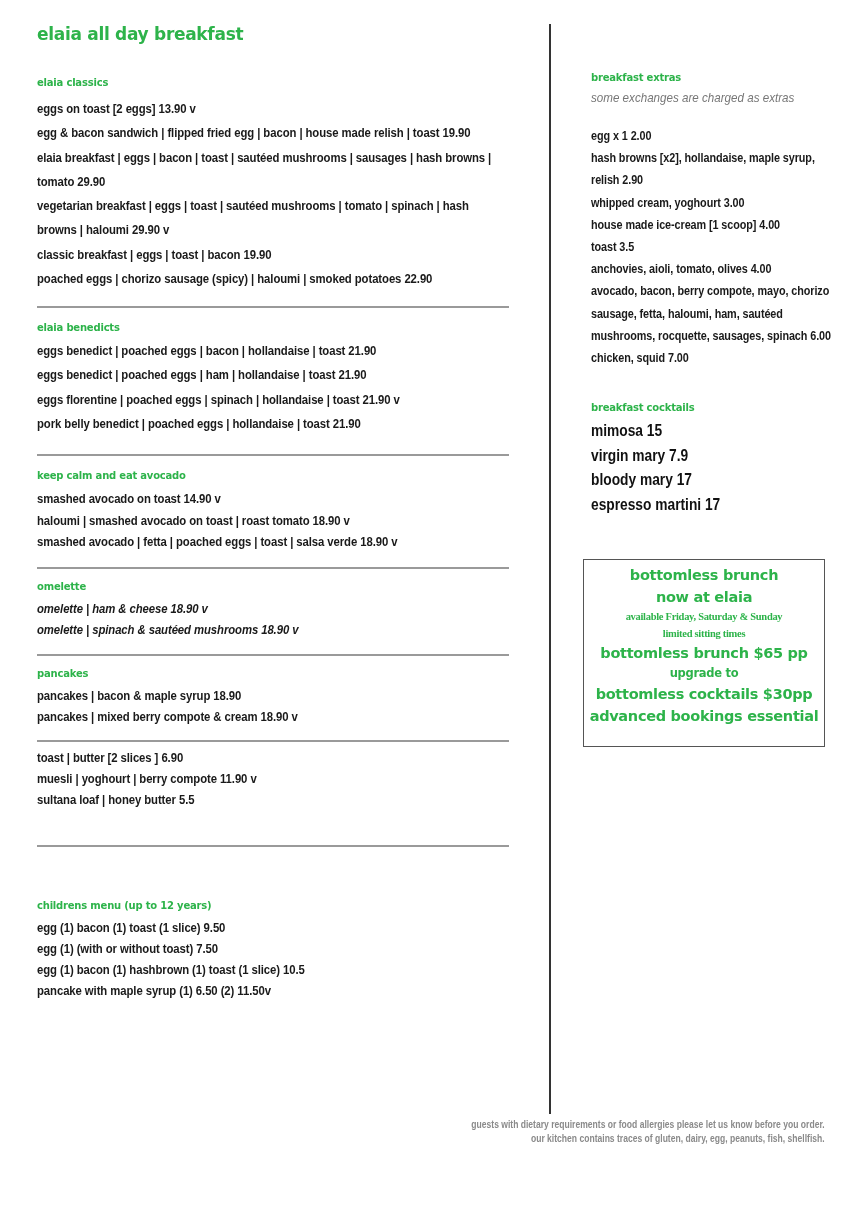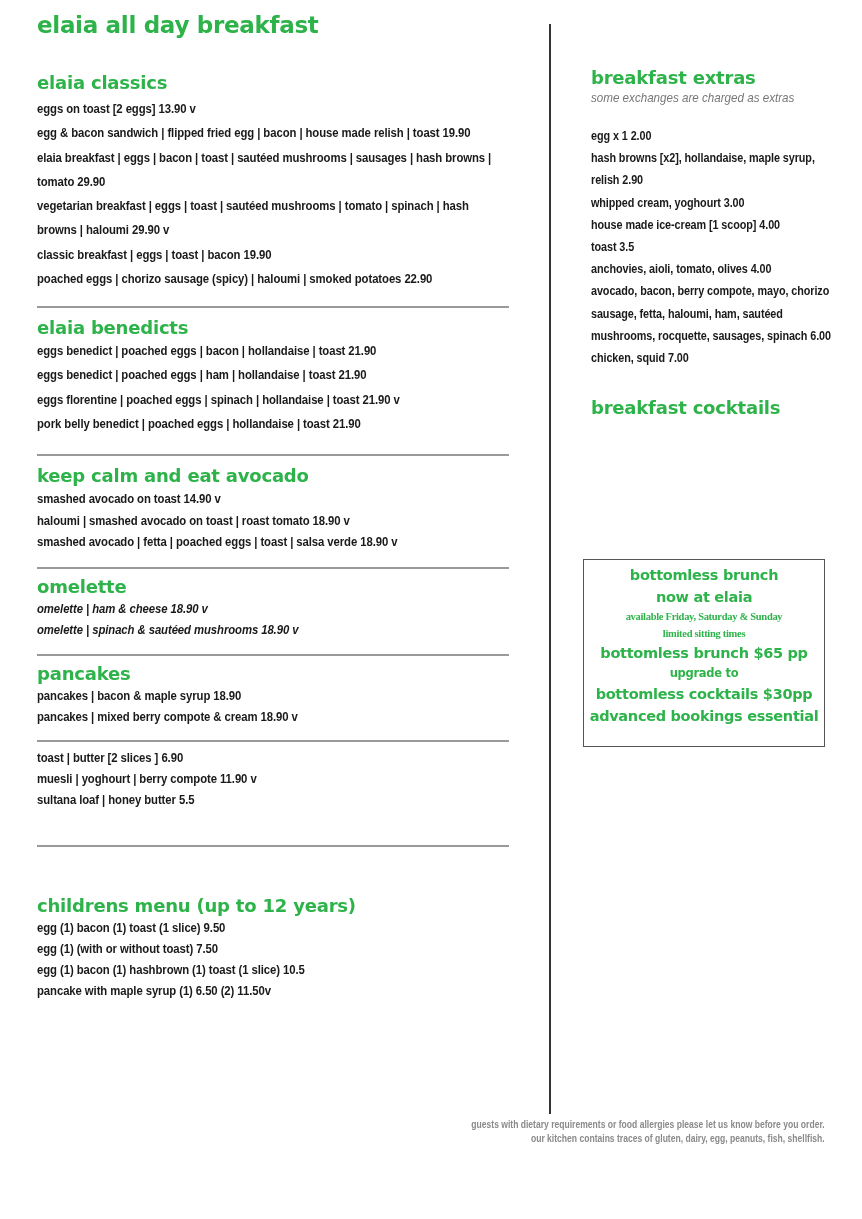--- a/index.html
+++ b/index.html
@@ -1,25 +1,25 @@
 <!DOCTYPE html>
 <html><head>
   <meta charset="utf-8">
   <style>
     html, body { margin: 0; padding: 0; background: #ffffff; }
     body { width: 862px; height: 1219px; position: relative; overflow: hidden; }
     .page { position: absolute; inset: 0; }
     .title {
-      position: absolute; left: 37px; top: 12px;
+      position: absolute; left: 37px; top: 24px;
       font-family: "DejaVu Sans", sans-serif; font-weight: bold;
-      font-size: 23px; letter-spacing: -0.3px; color: #2db34a;
+      font-size: 17px; letter-spacing: -0.3px; color: #2db34a;
     }
     .sec-head {
       font-family: "DejaVu Sans", sans-serif; font-weight: bold;
-      font-size: 18px; color: #2db34a; letter-spacing: -0.2px;
+      font-size: 10px; color: #2db34a; letter-spacing: -0.2px;
       margin: 0; line-height: 20px;
     }
     .item {
       font-family: "Liberation Sans", sans-serif; font-weight: bold;
       font-size: 13.2px; color: #1a1a1a; transform: scaleX(0.86);
       transform-origin: left center; white-space: nowrap;
       margin: 0; letter-spacing: -0.1px;
     }
     .left { position: absolute; left: 37px; width: 472px; }
     .rule { position: absolute; left: 37px; width: 472px; height: 2px; background: #9a9a9a; }
@@ -147,20 +147,26 @@
       <p class="item" style="font-size:12.6px;">anchovies, aioli, tomato, olives 4.00</p>
       <p class="item" style="font-size:12.6px;">avocado, bacon, berry compote, mayo, chorizo</p>
       <p class="item" style="font-size:12.6px;">sausage, fetta, haloumi, ham, sautéed</p>
       <p class="item" style="font-size:12.6px;">mushrooms,  rocquette, sausages, spinach 6.00</p>
       <p class="item" style="font-size:12.6px;">chicken, squid  7.00</p>
     </div>
   </div>
 
   <div class="right" style="top:398px;">
     <h2 class="sec-head">breakfast cocktails</h2>
+    <div style="margin-top:1px;">
+      <p class="cock">mimosa 15</p>
+      <p class="cock">virgin mary 7.9</p>
+      <p class="cock">bloody mary 17</p>
+      <p class="cock">espresso martini 17</p>
+    </div>
   </div>
 
   <div class="promo">
     <div class="p-big">bottomless brunch</div>
     <div class="p-big">now at elaia</div>
     <div class="p-small">available Friday, Saturday &amp; Sunday</div>
     <div class="p-small">limited sitting times</div>
     <div class="p-big">bottomless brunch $65 pp</div>
     <div class="p-mid">upgrade to</div>
     <div class="p-big">bottomless cocktails $30pp</div>

